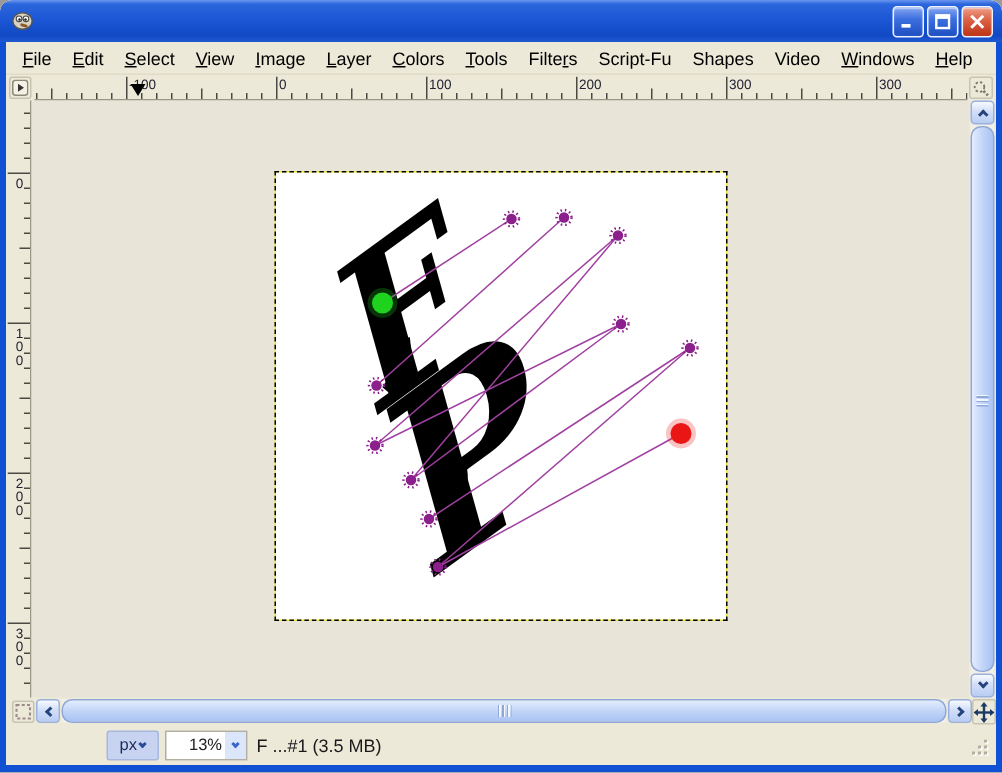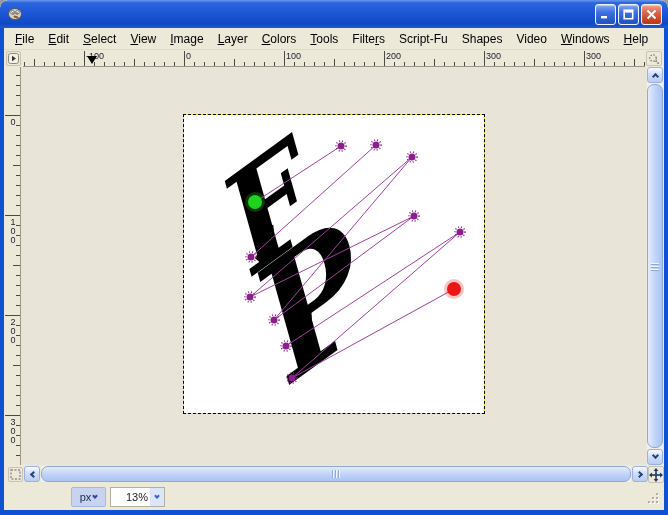--- a/index.html
+++ b/index.html
@@ -342,20 +342,21 @@
       <div class="unit-combo">
         <span>px</span>
         <span class="chev down" style="border-color:#2b4a9b;width:4px;height:4px;"></span>
       </div>
       <div class="zoom-combo">
         <span class="val">13%</span>
         <span class="dd">
             <span class="chev down" style="border-color:#3a66cc;width:4px;height:4px;"></span>
           </span>
       </div>
+      <div class="status-msg">F ...#1 (3.5 MB)</div>
       <svg class="resize-grip" width="13" height="13">
         <g>
             <rect x="9" y="1" width="2" height="2" fill="#fff"></rect>
             <rect x="8" y="0" width="2" height="2" fill="#b2af9e"></rect>
         <rect x="9" y="5" width="2" height="2" fill="#fff"></rect>
             <rect x="8" y="4" width="2" height="2" fill="#b2af9e"></rect>
         <rect x="5" y="5" width="2" height="2" fill="#fff"></rect>
             <rect x="4" y="4" width="2" height="2" fill="#b2af9e"></rect>
         <rect x="9" y="9" width="2" height="2" fill="#fff"></rect>
             <rect x="8" y="8" width="2" height="2" fill="#b2af9e"></rect>

